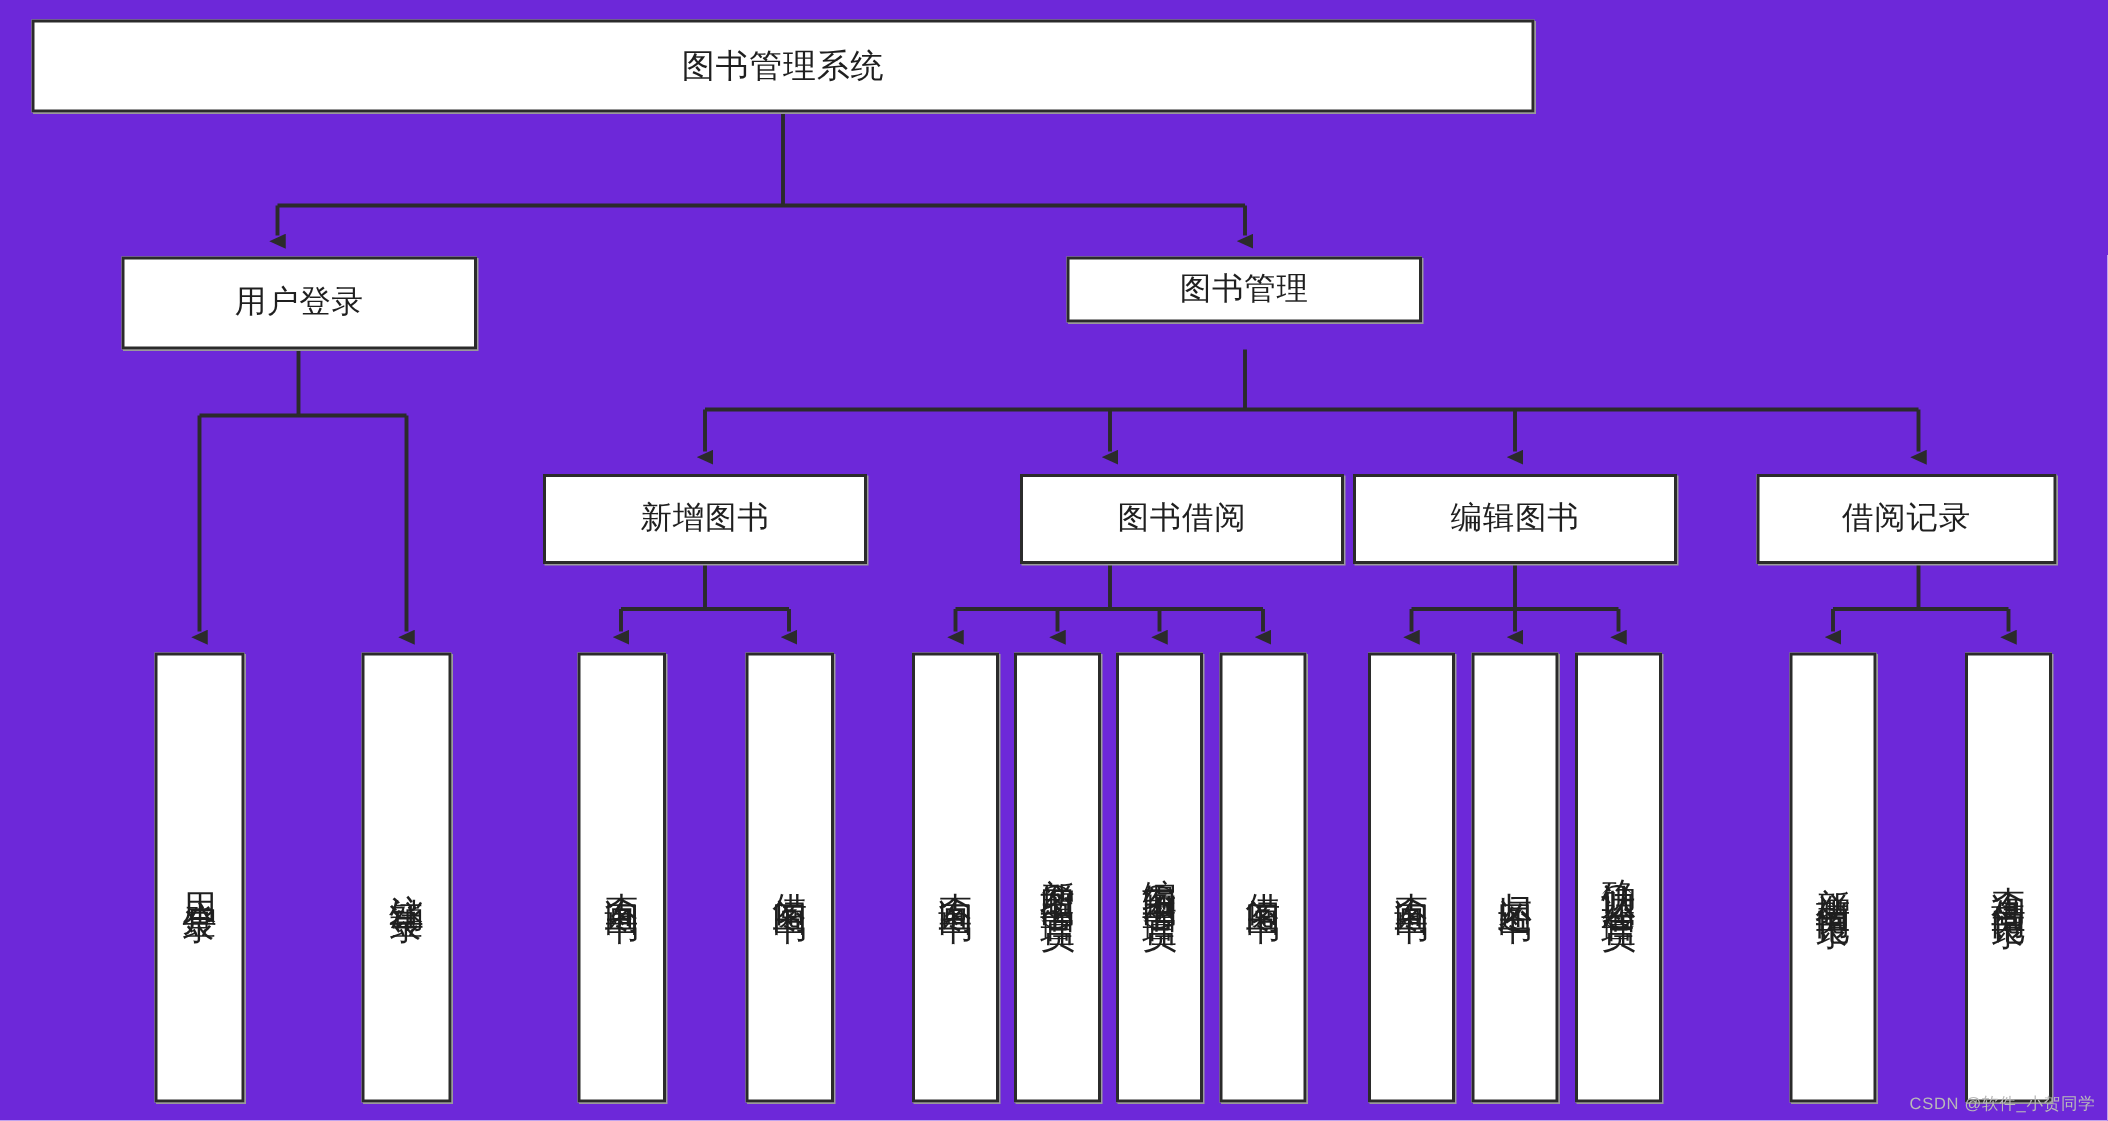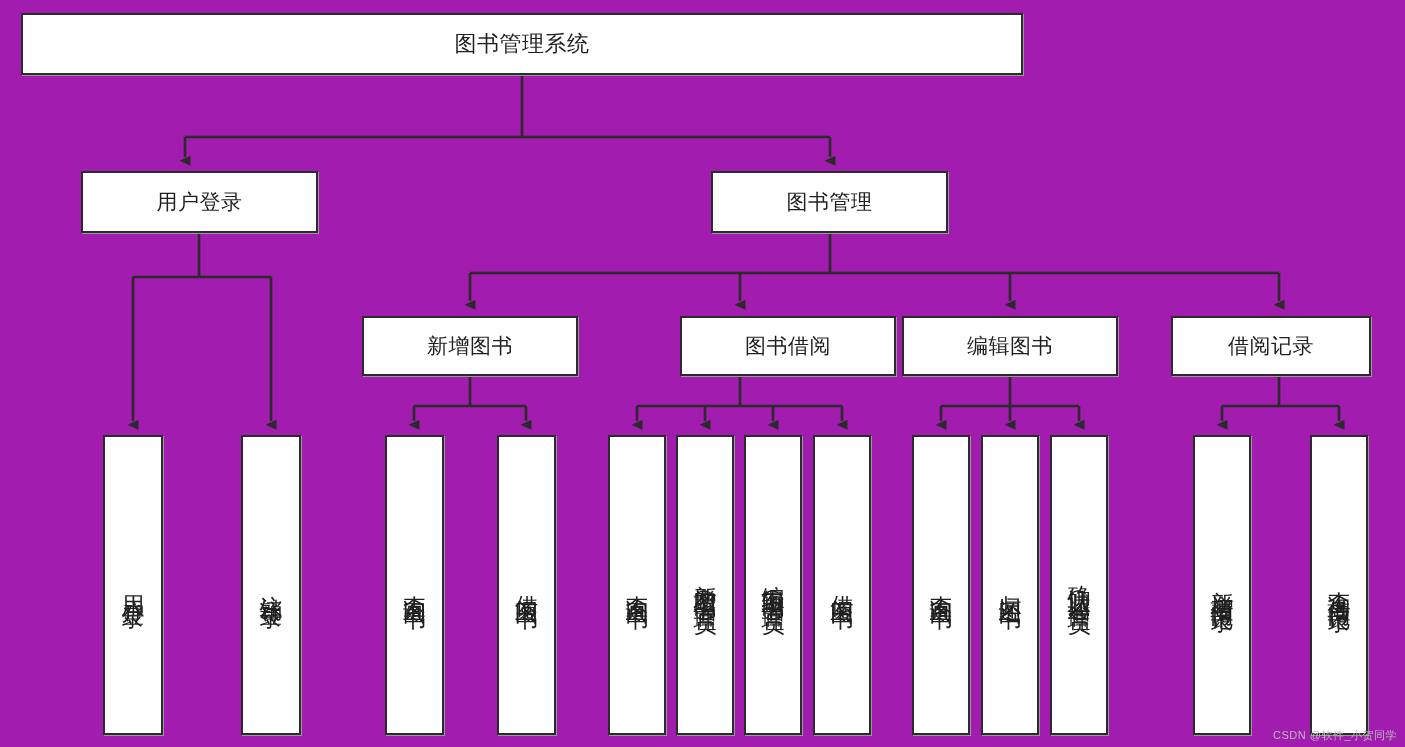--- a/index.html
+++ b/index.html
@@ -9,21 +9,21 @@
     background: #ffffff;
   }
   body {
     font-family: "Liberation Sans", "DejaVu Sans", sans-serif;
     color: #1a1a1a;
   }
   #canvas {
     position: relative;
     width: 1405px;
     height: 747px;
-    background: #a21caf;
+    background: #6d28d9;
     overflow: hidden;
   }
   #edges {
     position: absolute;
     left: 0;
     top: 0;
     width: 1405px;
     height: 747px;
     pointer-events: none;
   }
@@ -131,21 +131,21 @@
     </g>
   </svg>
 
   <div class="node h root" style="left:21px; top:13px; width:1002px; height:62px;">
     <span class="lbl">图书管理系统</span>
   </div>
 
   <div class="node h" style="left:81px; top:171px; width:237px; height:62px;">
     <span class="lbl">用户登录</span>
   </div>
-  <div class="node h" style="left:711px; top:171px; width:237px; height:62px;">
+  <div class="node h" style="left:711px; top:171px; width:237px; height:44px;">
     <span class="lbl">图书管理</span>
   </div>
 
   <div class="node h" style="left:362px; top:316px; width:216px; height:60px;">
     <span class="lbl">新增图书</span>
   </div>
   <div class="node h" style="left:632px; top:316px; width:216px; height:60px;margin-left:48px;">
     <span class="lbl">图书借阅</span>
   </div>
   <div class="node h" style="left:902px; top:316px; width:216px; height:60px;">

